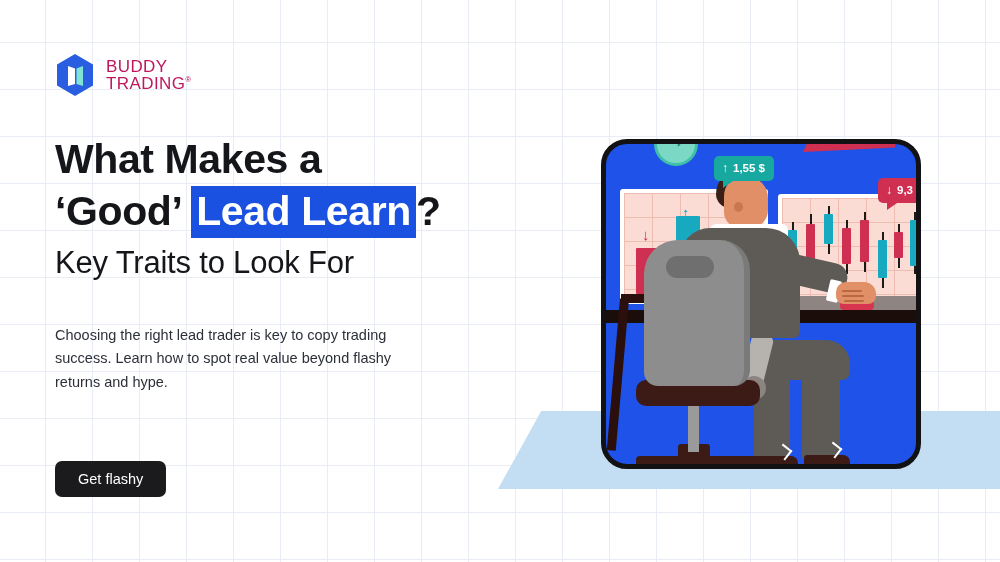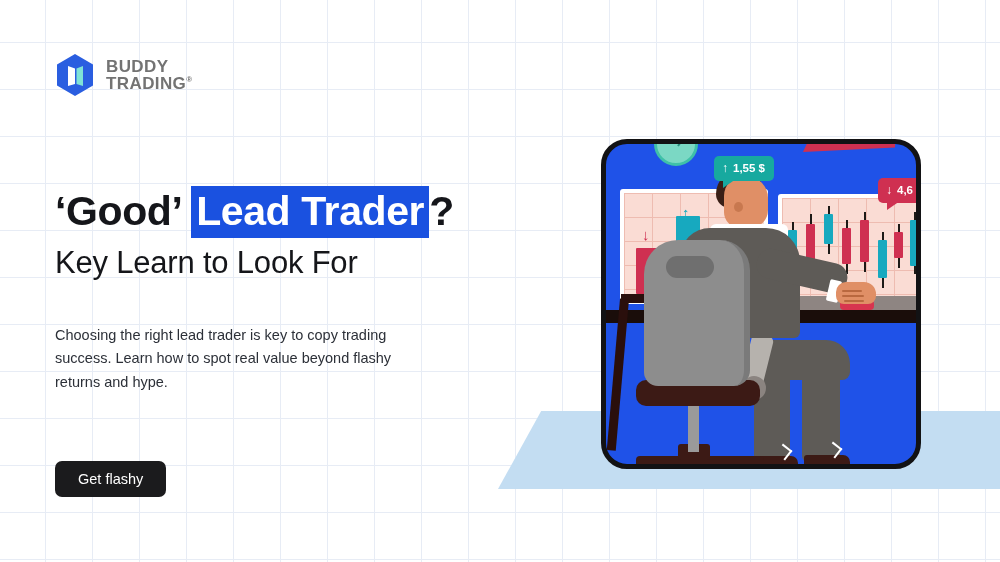--- a/index.html
+++ b/index.html
@@ -19,21 +19,21 @@
       linear-gradient(to bottom, #e7ecf5 1px, transparent 1px);
     background-size:47px 47px;
     background-position:-2px -5px;
   }
 
   
   #logo{ position:absolute; left:55px; top:53px; display:flex; align-items:center; gap:11px; }
   .hexmark{ width:40px; height:44px; position:relative; }
   .hexmark svg{ display:block; }
   .logo-text{
-    font-weight:bold; color:#737373; line-height:1.02;
+    font-weight:normal; color:#be185d; line-height:1.02;
     font-size:17px; letter-spacing:.4px;
   }
   .logo-text .l2{ position:relative; }
   .logo-text .tm{ font-size:8px; vertical-align:super; }
 
   
   #headline{
     position:absolute; left:55px; top:134px; width:470px;
     font-size:41px; font-weight:bold; color:#15161a;
     line-height:1.26; letter-spacing:-0.4px;
@@ -210,25 +210,25 @@
   </span>
   <span class="logo-text">
     <div>BUDDY</div>
     <div class="l2">
       <span>TRADING</span><span class="tm">®</span>
     </div>
   </span>
 </div>
 
 <h1 id="headline">
-  <br>
-  <span>‘Good’ </span><span class="hl">Lead Trader</span><span>?</span>
+  <span>What Makes a</span><br>
+  <span>‘Good’ </span><span class="hl">Lead Learn</span><span>?</span>
 </h1>
 
-<h2 id="subheadline">Key Learn to Look For</h2>
+<h2 id="subheadline">Key Traits to Look For</h2>
 
 <p id="body-copy">Choosing the right lead trader is key to copy trading success. Learn how to spot real value beyond flashy returns and hype.</p>
 
 <button id="cta">Get flashy</button>
 
 <div id="band"></div>
 
 <div id="illus-card">
   <div class="card-inner">
 
@@ -322,17 +322,17 @@
     <div id="chair-seat"></div>
     <div id="chair-back"></div>
     <div id="chair-pad"></div>
 
     <div class="badge" id="badge-up">
       <span class="arw">↑</span>
       <span>1,55 $</span>
     </div>
     <div class="badge" id="badge-down">
       <span class="arw">↓</span>
-      <span>4,6</span>
+      <span>9,3</span>
     </div>
 
   </div>
 </div>
 
 </body></html>

